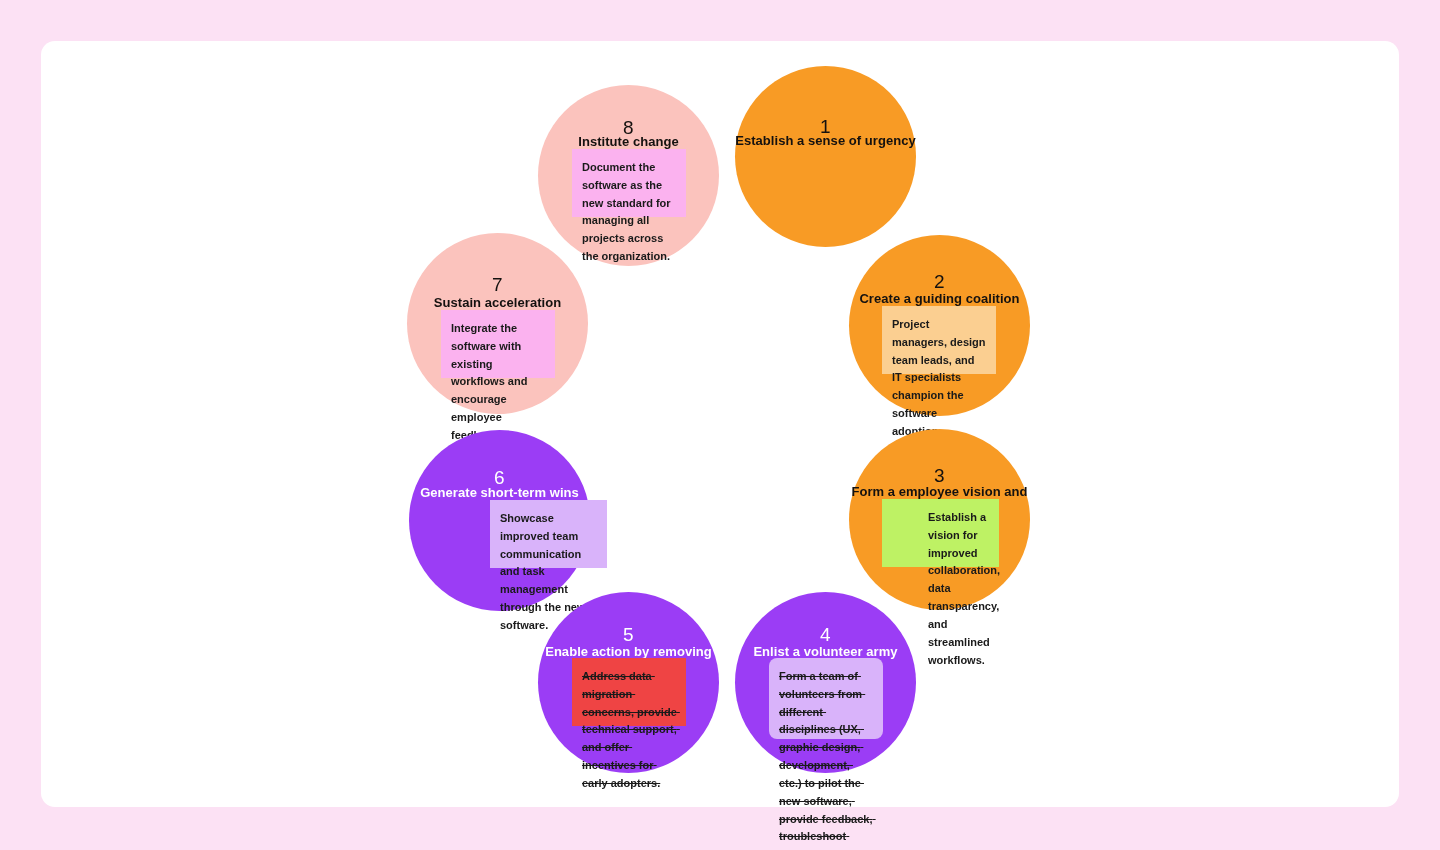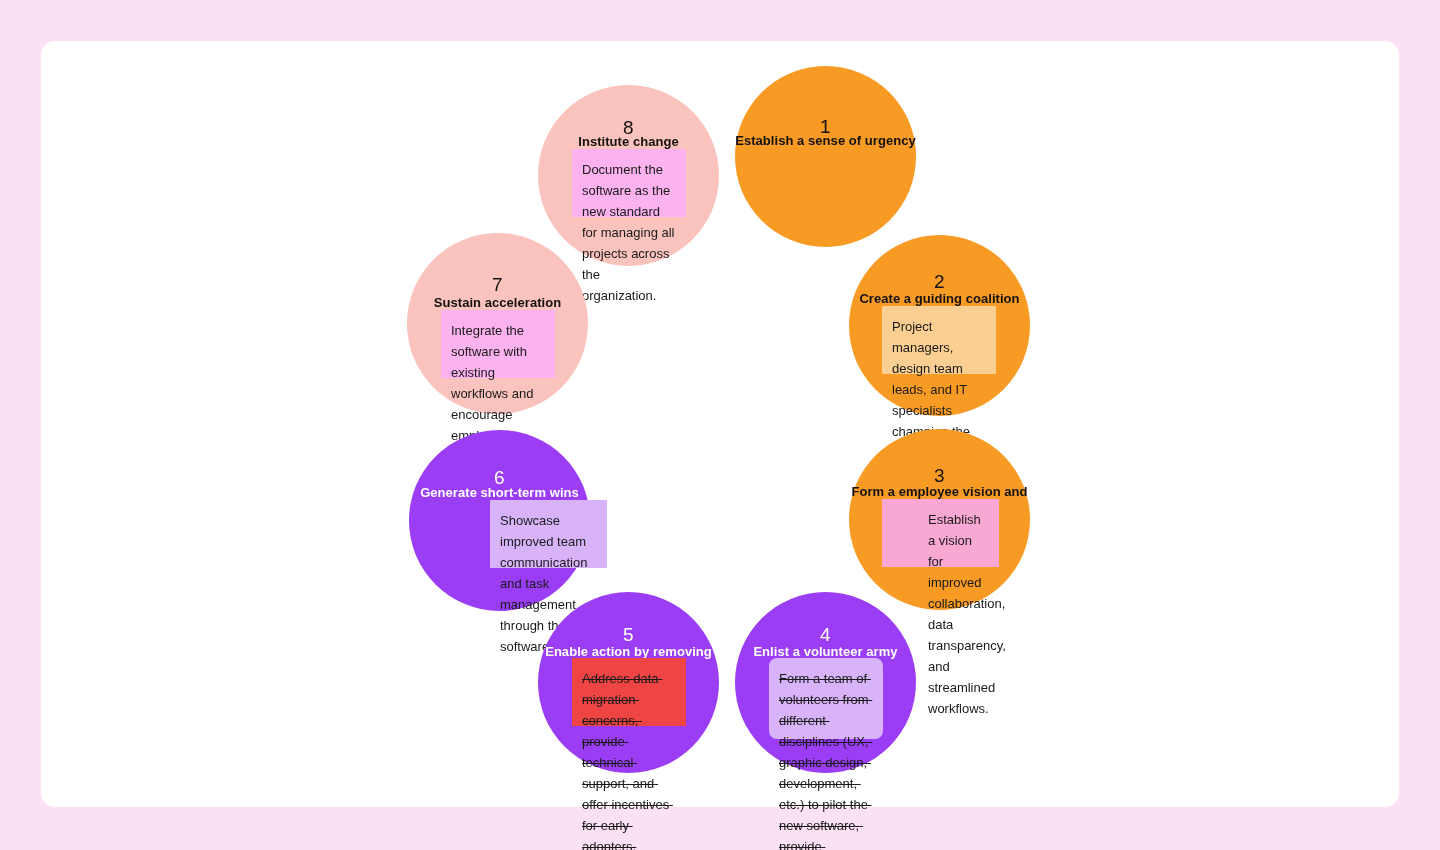--- a/index.html
+++ b/index.html
@@ -60,25 +60,26 @@
     font-weight: 700;
     line-height: 1.2;
     letter-spacing: 0.05px;
   }
   .note {
     position: absolute;
     box-sizing: border-box;
     padding: 10px 9px 10px 10px;
   }
   .note-text {
-    font-size: 13px;
+    font-size: 11px;
     line-height: 1.62;
     color: #1a1a1a;
     white-space: pre-wrap;
     display: block;
+    font-weight: bold;
   }
   .note-text.struck {
     text-decoration: line-through;
     text-decoration-thickness: 1px;
   }
   
   .dark-ink { color: #14110f; }
   .light-ink { color: #ffffff; }
 </style>
 </head>
@@ -132,21 +133,21 @@
       <div class="note" style="left: 33px; top: 70px; width: 117px; height: 68px; background: rgb(217, 179, 250); margin-left: 48px;">
         <span class="note-text">Showcase improved team communication and task management through the new software.</span>
       </div>
     </div>
   </div>
 
   <div class="node" style="left: 849px; top: 429px; width: 181px; height: 181px; background: rgb(248, 155, 37);">
     <div class="node-inner">
       <div class="step-number dark-ink" style="top: 37px; color: rgb(20, 17, 15);">3</div>
       <div class="step-title dark-ink" style="top: 55px; color: rgb(20, 17, 15);">Form a employee vision and initiatives</div>
-      <div class="note" style="left: 33px; top: 70px; width: 117px; height: 68px; background: #f9a8d4; padding-left: 46px;">
+      <div class="note" style="left: 33px; top: 70px; width: 117px; height: 68px; background: #bef264; padding-left: 46px;">
         <span class="note-text">Establish a vision for improved collaboration, data transparency, and streamlined workflows.</span>
       </div>
     </div>
   </div>
 
   <div class="node" style="left: 538px; top: 592px; width: 181px; height: 181px; background: rgb(155, 61, 245);">
     <div class="node-inner">
       <div class="step-number light-ink" style="top: 33px; color: rgb(255, 255, 255);">5</div>
       <div class="step-title light-ink" style="top: 52px; color: rgb(255, 255, 255);">Enable action by removing barriers</div>
       <div class="note" style="left: 34px; top: 66px; width: 114px; height: 68px; background: #ef4444;">

